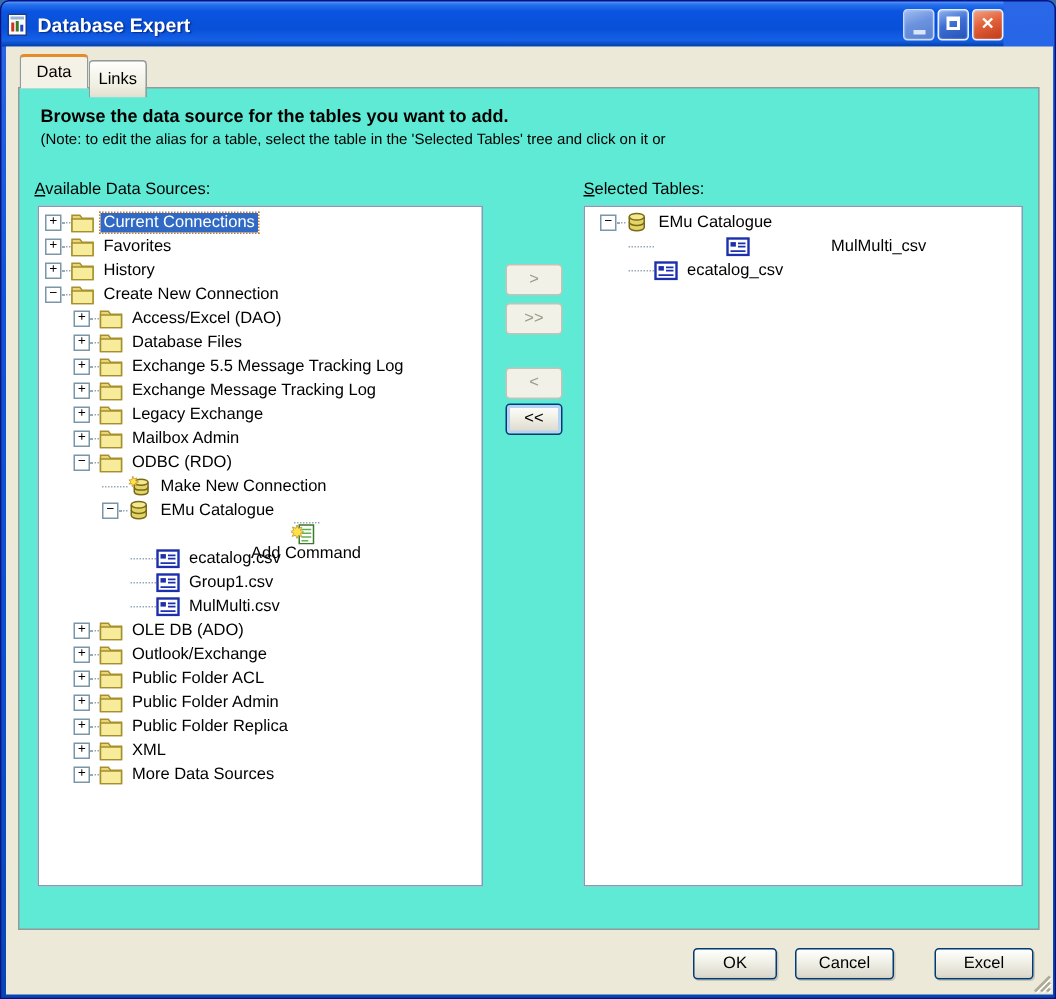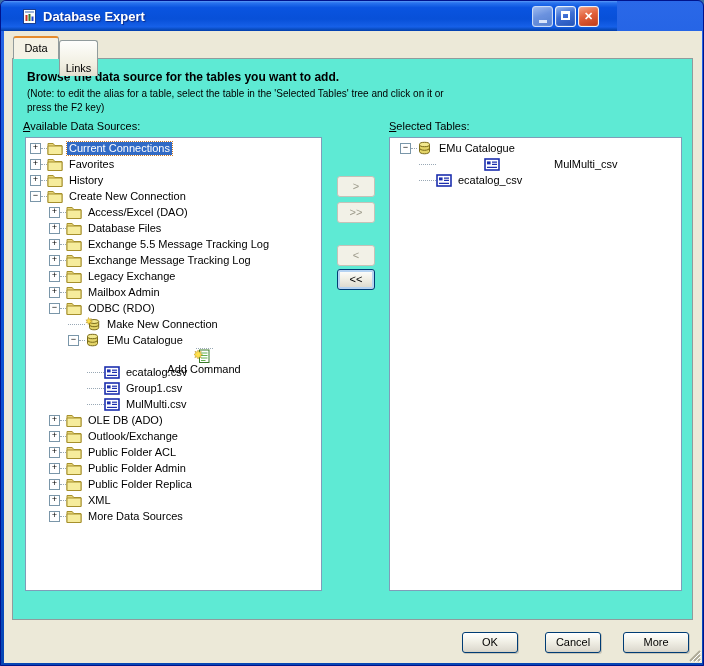--- a/index.html
+++ b/index.html
@@ -5,23 +5,23 @@
   html,body{margin:0;padding:0;background:#3a6ea5;}
   *{box-sizing:border-box;}
   .win{
     position:relative;width:704px;height:666px;
     background:linear-gradient(180deg,#2a68e8,#0f54d8 30%,#0b4fd0 70%,#0646b4);
     border:1px solid #00138c;border-radius:6px 6px 0 0;overflow:hidden;
     font-family:"Liberation Sans",sans-serif;font-size:11px;color:#000;
   }
   
   .titlebar{
-    position:absolute;left:0;top:0;width:616px;height:30px;
+    position:absolute;left:0;top:0;width:668px;height:30px;
     background:linear-gradient(180deg,#5b9bf8 0%,#2a74ee 6%,#0a54e0 22%,#0850d8 60%,#1660e8 86%,#0646b4 97%,#003cb0 100%);
-    display:flex;align-items:center;padding:0 18px;
+    display:flex;align-items:center;padding:0 0;
   }
   .title-icon{width:17px;height:17px;margin:0 5px 0 2px;flex:0 0 auto;}
   .title-text{color:#fff;font-weight:bold;font-size:13px;text-shadow:1px 1px 1px #0a2a8a;flex:1;}
   .winbtns{display:flex;gap:2px;}
   .winbtn{
     width:21px;height:21px;border:1px solid #eaf2fd;border-radius:3px;
     color:#fff;font-size:11px;line-height:19px;text-align:center;
     background:linear-gradient(160deg,#8fb2ec,#3f6fd4 45%,#2353b8);
     box-shadow:inset 0 0 1px #fff;
   }
@@ -37,22 +37,22 @@
   
   .tab{
     position:absolute;border:1px solid #919b9c;border-bottom:none;
     border-radius:3px 3px 0 0;text-align:center;z-index:3;
   }
   .tab.active{
     left:9px;top:5px;width:46px;height:23px;background:#f4f2e6;
     border-top:2px solid #e68b2c;font-size:11px;padding-top:4px;
   }
   .tab.inactive{
-    left:55px;top:9px;width:39px;height:36px;
-    background:linear-gradient(#fefefc,#f0eee0 70%,#e2dfd0);padding-top:21px;
+    left:55px;top:9px;width:39px;height:25px;
+    background:linear-gradient(#fefefc,#f0eee0 70%,#e2dfd0);padding-top:6px;
   }
   .pane{
     position:absolute;left:8px;top:27px;width:681px;height:562px;
     border:1px solid #919b9c;background:#5eead4;z-index:2;
   }
   .heading{position:absolute;left:14px;top:11px;font-weight:bold;font-size:12px;}
   .note{position:absolute;left:14px;top:28px;line-height:14px;font-size:10px;}
   .collabel{position:absolute;top:61px;font-size:11px;}
   .collabel .mn{text-decoration:underline;}
   .lbl-avail{left:10px;} .lbl-sel{left:376px;}
@@ -85,21 +85,21 @@
     box-shadow:inset 0 0 0 2px #b5d3f2;
   }
   .xfer.disabled{border:1px solid #c5c2b8;background:#f2f1e7;color:#9d9b8b;}
   
   .footbtn{
     position:absolute;top:601px;height:21px;border:1px solid #003c74;border-radius:3px;
     background:linear-gradient(#fff,#f1f0e6 45%,#dedbd0 90%,#d2cfc4);
     font-size:11px;text-align:center;line-height:19px;
     box-shadow:1px 1px 0 #c8c5b8;
   }
-  .btn-ok{left:458px;width:56px;} .btn-cancel{left:541px;width:56px;} .btn-help{left:619px;width:66px;}
+  .btn-ok{left:458px;width:56px;} .btn-cancel{left:526px;width:66px;} .btn-help{left:619px;width:66px;}
   .grip{position:absolute;right:1px;bottom:1px;width:14px;height:14px;}
 </style>
 </head>
 <body>
 
 <div class="win">
 
   <div class="titlebar">
     <span class="title-icon">
       <svg width="17" height="17" viewBox="0 0 17 17">
@@ -124,21 +124,20 @@
 
   <div class="body">
 
     <div class="tab active">Data</div>
     <div class="tab inactive">Links</div>
 
     <div class="pane">
       <div class="heading">Browse the data source for the tables you want to add.</div>
       <div class="note">
         <div>(Note: to edit the alias for a table, select the table in the 'Selected Tables' tree and click on it or</div>
-        <div>press the F2 key)</div>
       </div>
 
       <div class="collabel lbl-avail mnemonic"><span class="mn">A</span>vailable Data Sources:</div>
       <div class="collabel lbl-sel mnemonic"><span class="mn">S</span>elected Tables:</div>
 
       <div class="treebox tree-left" id="tree-left">
           <div class="tree-row selected" style="padding-left: 2px;">
             <span class="toggle">+</span>
             <span class="conn short"></span>
             <span class="tree-icon">
@@ -458,21 +457,21 @@
       <div id="xfer-col">
           <div class="xfer disabled" style="top: 117px;">&gt;</div>
           <div class="xfer disabled" style="top: 143px;">&gt;&gt;</div>
           <div class="xfer disabled" style="top: 186px;">&lt;</div>
           <div class="xfer enabled" style="top: 210px;">&lt;&lt;</div>
         </div>
     </div>
 
     <div class="footbtn btn-ok">OK</div>
     <div class="footbtn btn-cancel">Cancel</div>
-    <div class="footbtn btn-help">More</div>
+    <div class="footbtn btn-help">Excel</div>
 
     <div class="grip">
       <svg width="14" height="14" viewBox="0 0 14 14">
         <g stroke="#aeaa98" stroke-width="2">
           <line x1="13" y1="3" x2="3" y2="13"></line>
           <line x1="13" y1="7" x2="7" y2="13"></line>
           <line x1="13" y1="11" x2="11" y2="13"></line>
         </g>
         <g stroke="#ffffff" stroke-width="1">
           <line x1="14" y1="4" x2="4" y2="14"></line>

